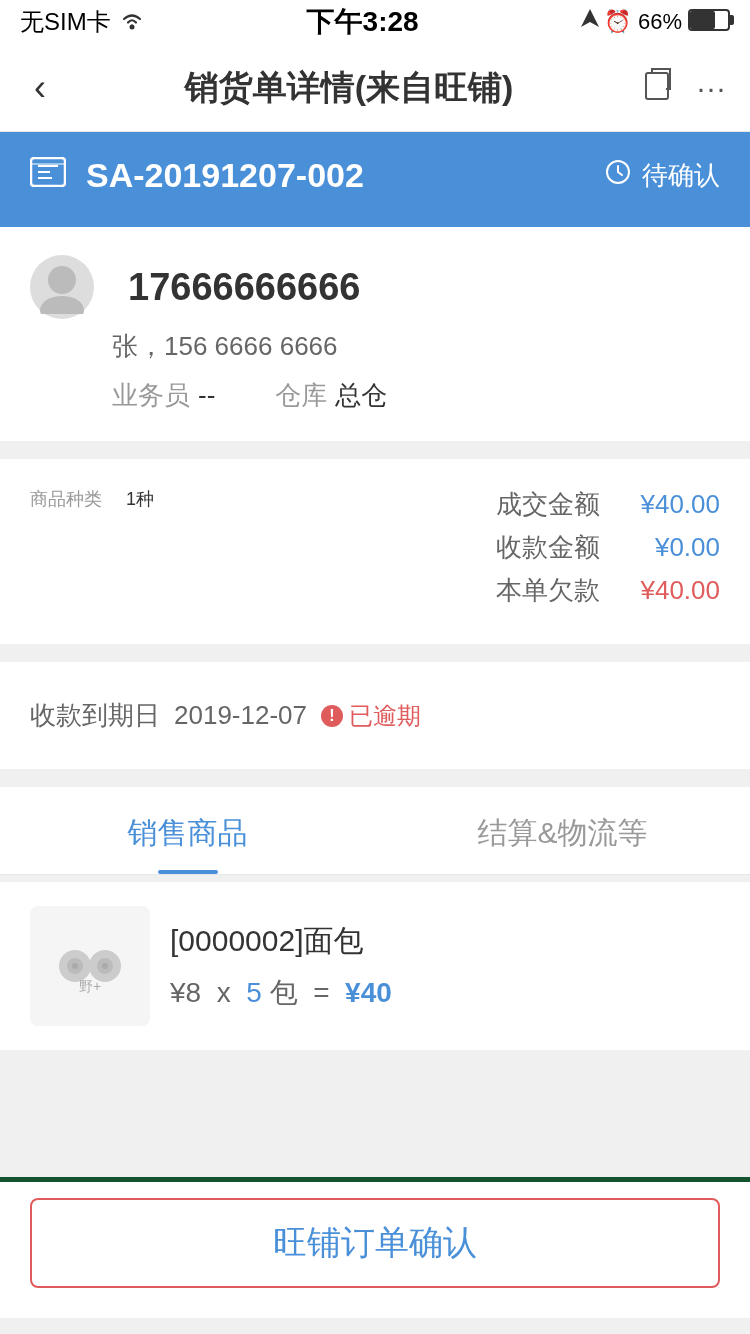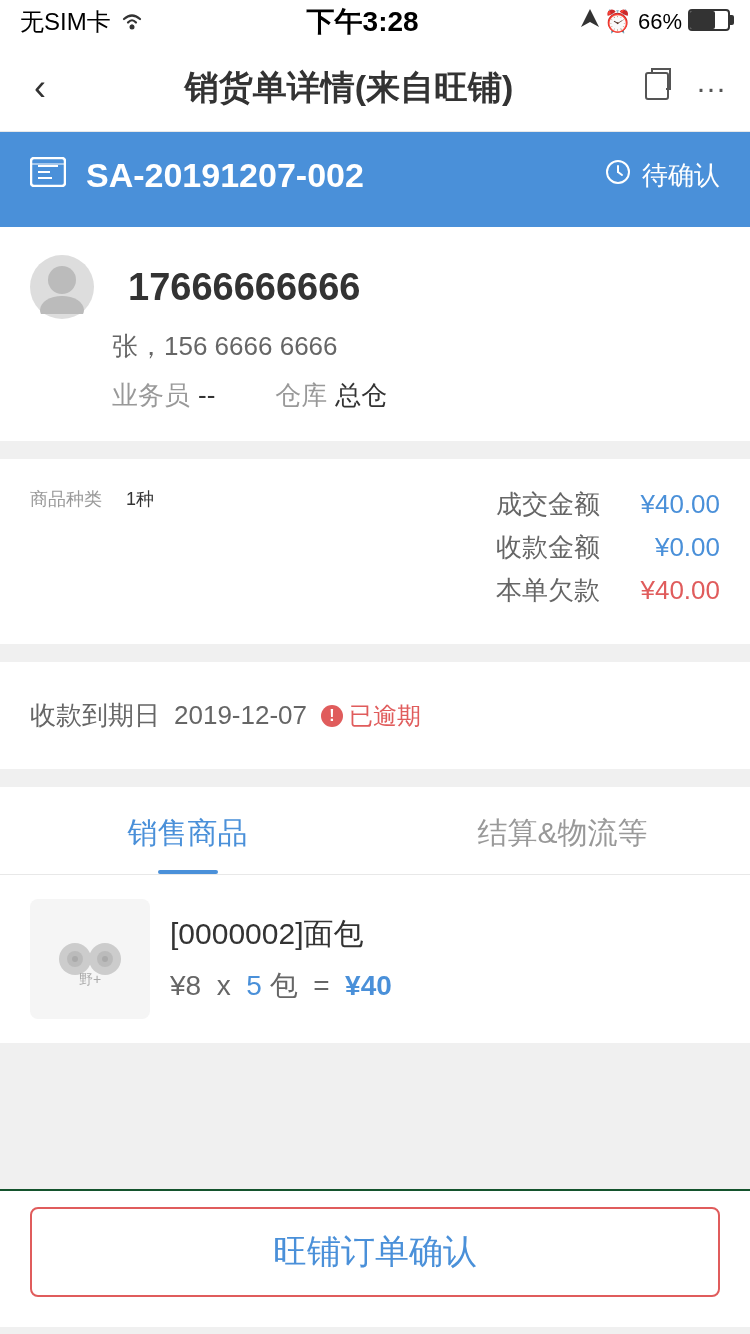--- a/index.html
+++ b/index.html
@@ -214,21 +214,21 @@
       align-items: center;
       justify-content: center;
       color: #fff;
       font-size: 16px;
       font-weight: 700;
     }
 
     
     .tabs-section {
       background: #fff;
-      margin-bottom: 0;
+      margin-bottom: 7px;
     }
     .tabs-header {
       display: flex;
       border-bottom: 1px solid #e8e8e8;
     }
     .tab-item {
       flex: 1;
       text-align: center;
       padding: 26px 0 20px;
       font-size: 30px;
@@ -288,26 +288,26 @@
 
     
     .empty-area {
       background: #f0f0f0;
       height: 220px;
     }
 
     
     .bottom-bar {
       position: fixed;
-      bottom: 7px;
+      bottom: 16px;
       left: 0;
       width: 750px;
       background: #fff;
       padding: 16px 30px 30px;
-      border-top: 2px solid #14532d;
+      border-top: 5px solid #14532d;
     }
     .confirm-btn {
       width: 100%;
       height: 90px;
       border: 2px solid #e05c5c;
       background: #fff;
       border-radius: 8px;
       font-size: 34px;
       color: #4A90D9;
       font-weight: 500;

